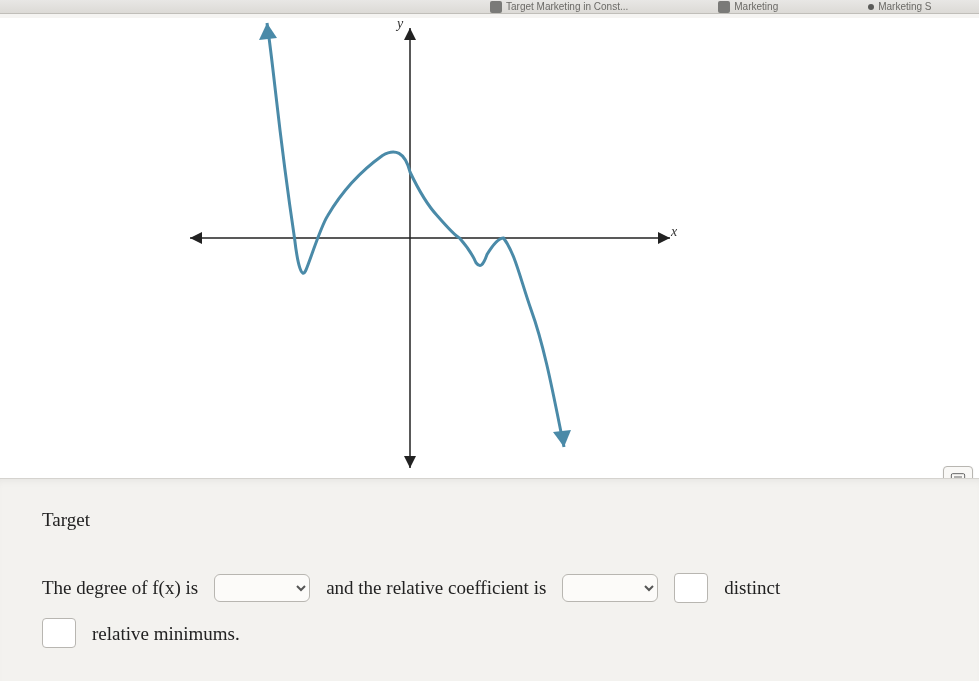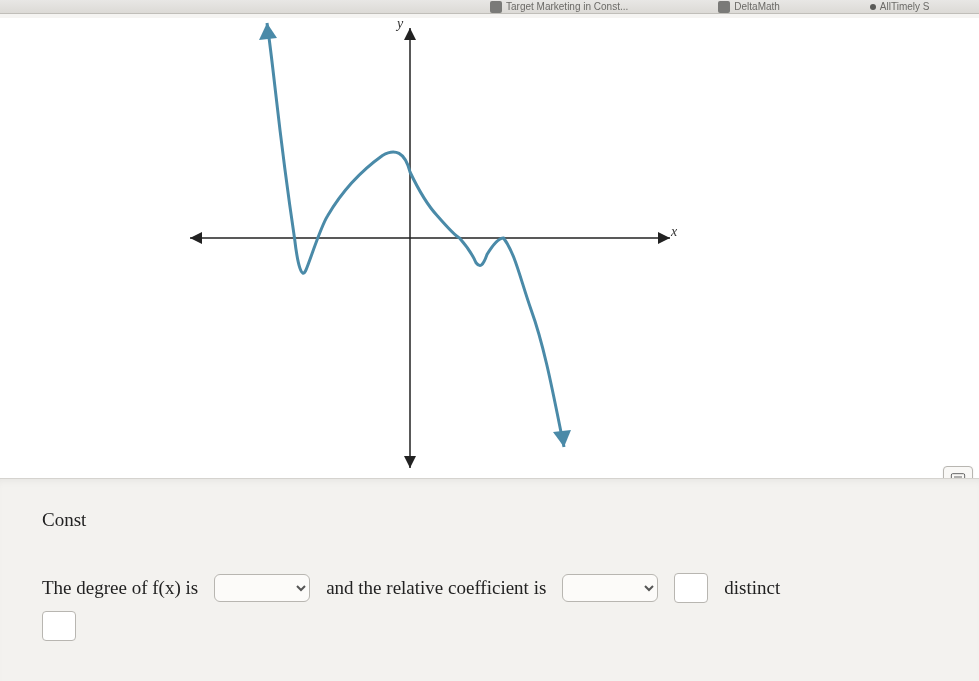--- a/index.html
+++ b/index.html
@@ -114,25 +114,25 @@
 </head>
 <body>
 
 <div class="bookmarks-bar">
   <div class="bookmark-item">
     <span class="bm-icon"></span>
     <span>Target Marketing in Const...</span>
   </div>
   <div class="bookmark-item">
     <span class="bm-icon"></span>
-    <span>DeltaMath</span>
+    <span>Marketing</span>
   </div>
   <div class="bookmark-item">
     <span class="bm-icon dot"></span>
-    <span>AllTimely S</span>
+    <span>Marketing S</span>
   </div>
 </div>
 
 <div class="graph-area">
   <span class="axis-label-y" style="left:397px; top:-2px;">y</span>
   <span class="axis-label-x" style="left:671px; top:206px;">x</span>
 
   <svg class="graph-svg" width="520" height="460">
 
     <line class="axis" x1="10" y1="220" x2="490" y2="220"></line>
@@ -167,27 +167,28 @@
   <svg viewBox="0 0 24 20">
     <rect x="2" y="2" width="20" height="16" rx="2" fill="none" stroke="#666" stroke-width="1.5"></rect>
     <line x1="6" y1="7" x2="18" y2="7" stroke="#666" stroke-width="1.5"></line>
     <circle cx="7" cy="12" r="1" fill="#666"></circle>
       <circle cx="12" cy="12" r="1" fill="#666"></circle>
       <circle cx="17" cy="12" r="1" fill="#666"></circle>
   </svg>
 </div>
 
 <div class="answer-panel">
-  <div class="answer-heading">Const</div>
+  <div class="answer-heading">Target</div>
 
   <div class="answer-line">
     <span class="txt">The degree of f(x) is</span>
     <select class="blank-select" value=""><option></option></select>
     <span class="txt">and the relative coefficient is</span>
     <select class="blank-select" value=""><option></option></select>
     <input class="blank-box" type="text" value="" style="">
     <span class="txt">distinct</span>
   </div>
 
   <div class="answer-line">
     <input class="blank-box" type="text" value="" style="">
+    <span class="txt">relative minimums.</span>
   </div>
 </div>
 
 </body></html>

